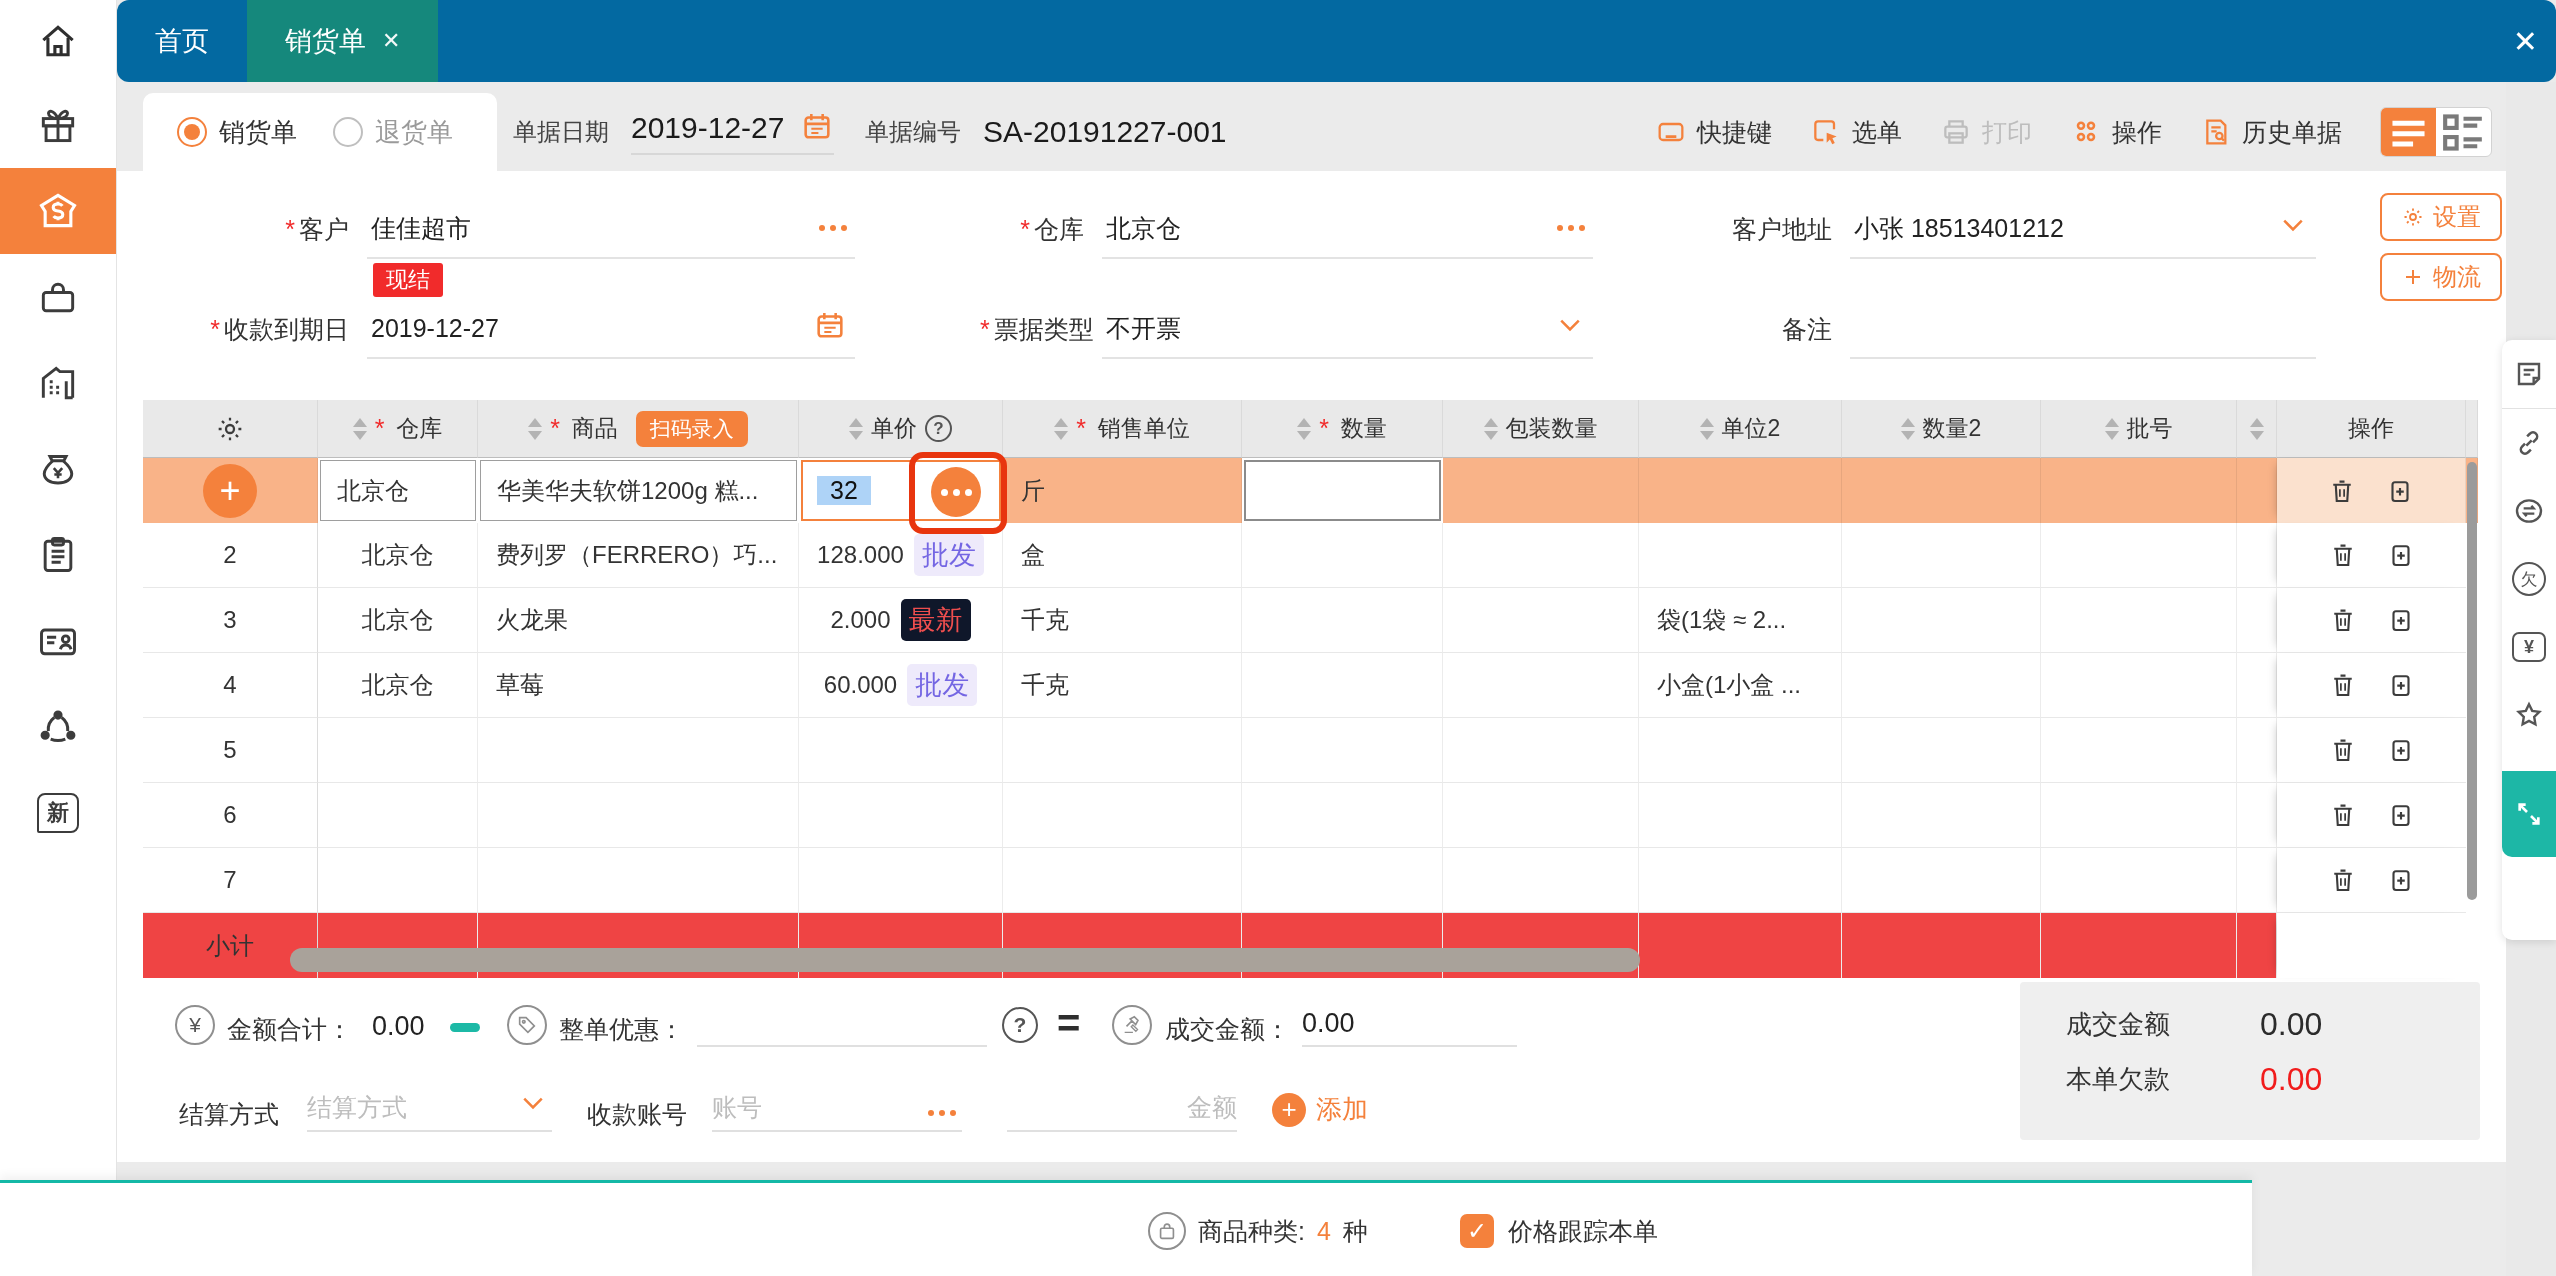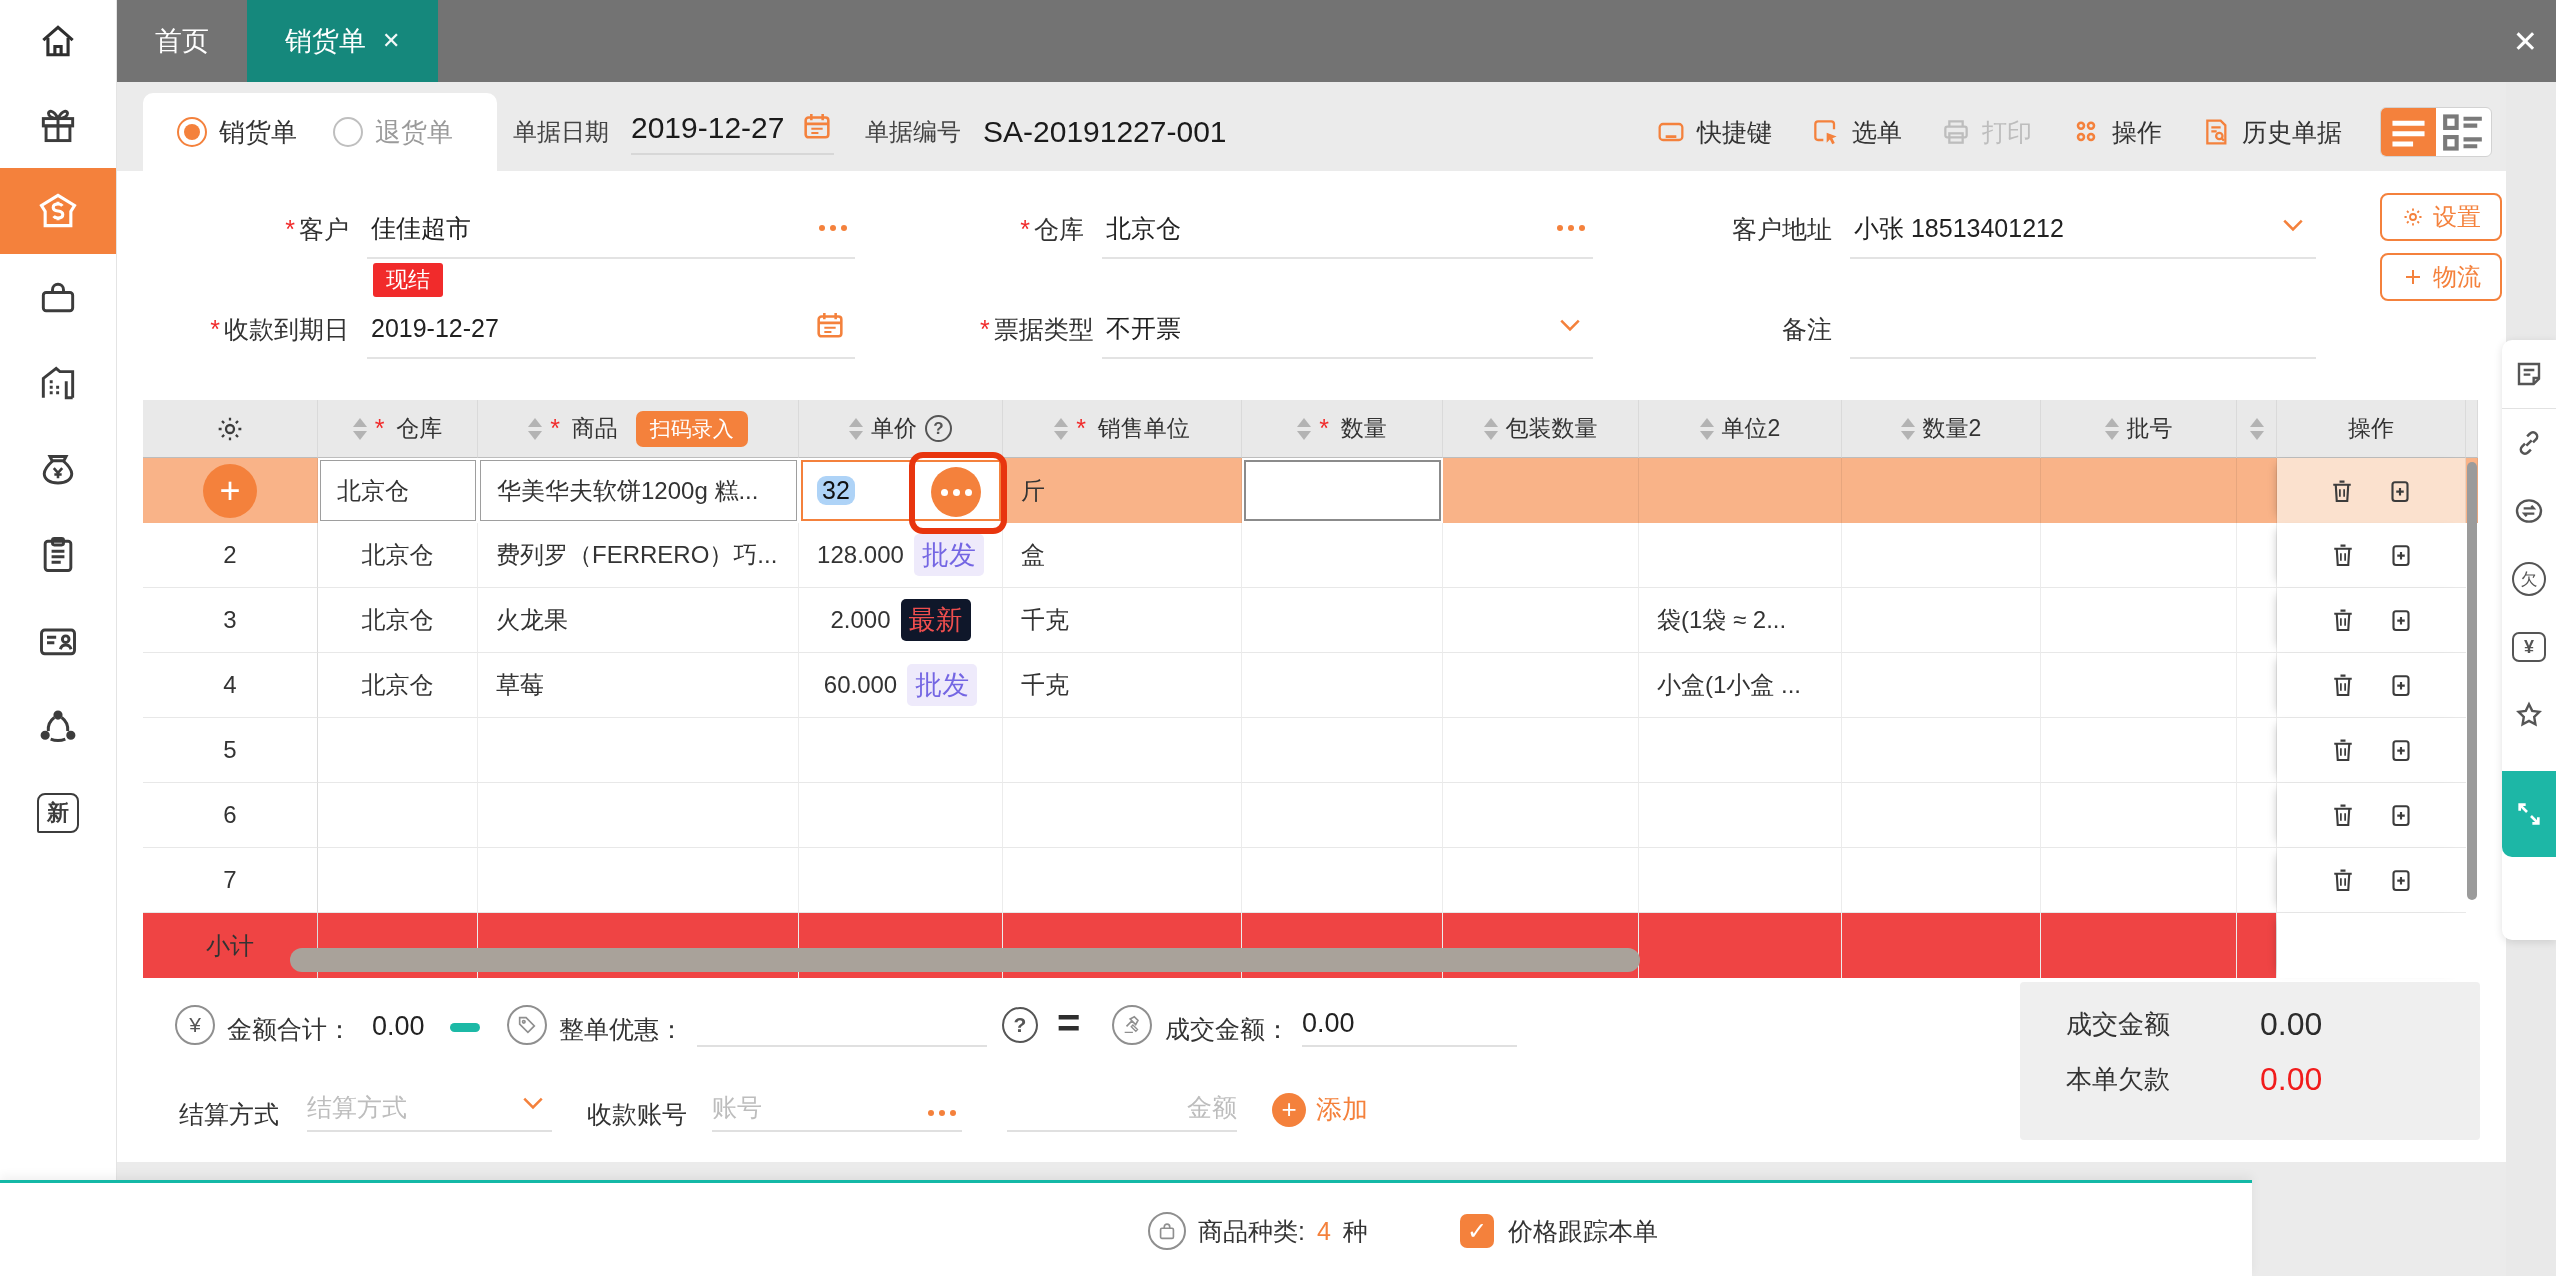--- a/index.html
+++ b/index.html
@@ -1,20 +1,20 @@
 <!DOCTYPE html>
 <html><head>
 <meta charset="utf-8">
 <style>
   * { margin:0; padding:0; box-sizing:border-box; }
   body { background:#d9d9d9; font-family:"Liberation Sans","DejaVu Sans",sans-serif; }
   .screen { position:relative; width:2556px; height:1276px; background:#ebebeb; overflow:hidden; }
 
   
-  .topbar { position:absolute; left:117px; top:0; right:0; height:82px; background:#737373; display:flex; }
+  .topbar { position:absolute; left:117px; top:0; right:0; height:82px; background:#0369a1; display:flex;border-radius:12px; }
   .tab { height:82px; display:flex; align-items:center; justify-content:center; color:#fff; font-size:27px; padding:0 38px; cursor:pointer; }
   .tab.active { background:#15887c; }
   .tab .x { font-size:22px; margin-left:16px; opacity:.95; }
   .topbar-close { position:absolute; right:18px; top:0; height:82px; display:flex; align-items:center; color:#fff; font-size:30px; cursor:pointer; }
 
   
   .sidebar { position:absolute; left:0; top:0; width:117px; height:1276px; background:#fff; border-right:1px solid #e4e4e4; z-index:4; }
   .side-home { height:82px; display:flex; align-items:center; justify-content:center; }
   .side-item { height:86px; display:flex; align-items:center; justify-content:center; cursor:pointer; }
   .side-item.active { background:#f4813c; }
@@ -79,21 +79,21 @@
   .opc { justify-content:center; gap:28px; box-shadow:-7px 0 9px -7px rgba(0,0,0,.22); border-right:none; }
   .opc svg { width:30px; height:30px; cursor:pointer; }
   .sbc { background:#fff; border:none; }
 
   .r1 .c { background:#f9b388; border-right:1px solid rgba(0,0,0,.07); border-bottom:none; }
   .r1 .wbox { background:#fff; border:1.5px solid #9e9e9e; margin:2px; padding-left:16px; }
   .r1 .pbox { background:#fff; border:2px solid #f4813c; margin:2px; position:relative; }
   .r1 .qbox { background:#fff; border:2.5px solid #8b8b8b; margin:2px; }
   .r1 .opc { background:#fbe1ce; }
   .pluscirc { width:54px; height:54px; border-radius:50%; background:#f4813c; color:#fff; font-size:36px; display:flex; align-items:center; justify-content:center; margin:0 auto; cursor:pointer; }
-  .sel32 { margin-left:14px; background:#aed3f7; padding:0 5px; font-size:25px; color:#111;border-radius:9px; }
+  .sel32 { margin-left:14px; background:#aed3f7; padding:0 13px; font-size:25px; color:#111; }
   .dotsbtn { position:absolute; left:128px; top:5px; width:50px; height:50px; border-radius:50%; background:#f4813c; color:#fff; display:flex; align-items:center; justify-content:center; cursor:pointer; }
   .dotsbtn .dots3 i { background:#fff; width:7px; height:7px; }
   .annbox { position:absolute; left:106px; top:-10px; width:98px; height:82px; border:6px solid #e8350e; border-radius:14px; z-index:6; pointer-events:none; }
 
   .pricebadge { font-size:27px; padding:3px 8px; border-radius:5px; margin-left:10px; }
   .pb-purple { color:#7466e3; background:#eeeafb; }
   .pb-pink { color:#ef4e4e; background:#0f172a; }
 
   .sub .c { background:#ef4444; border-bottom:none; }
   .sub .opc { background:#fff; }

